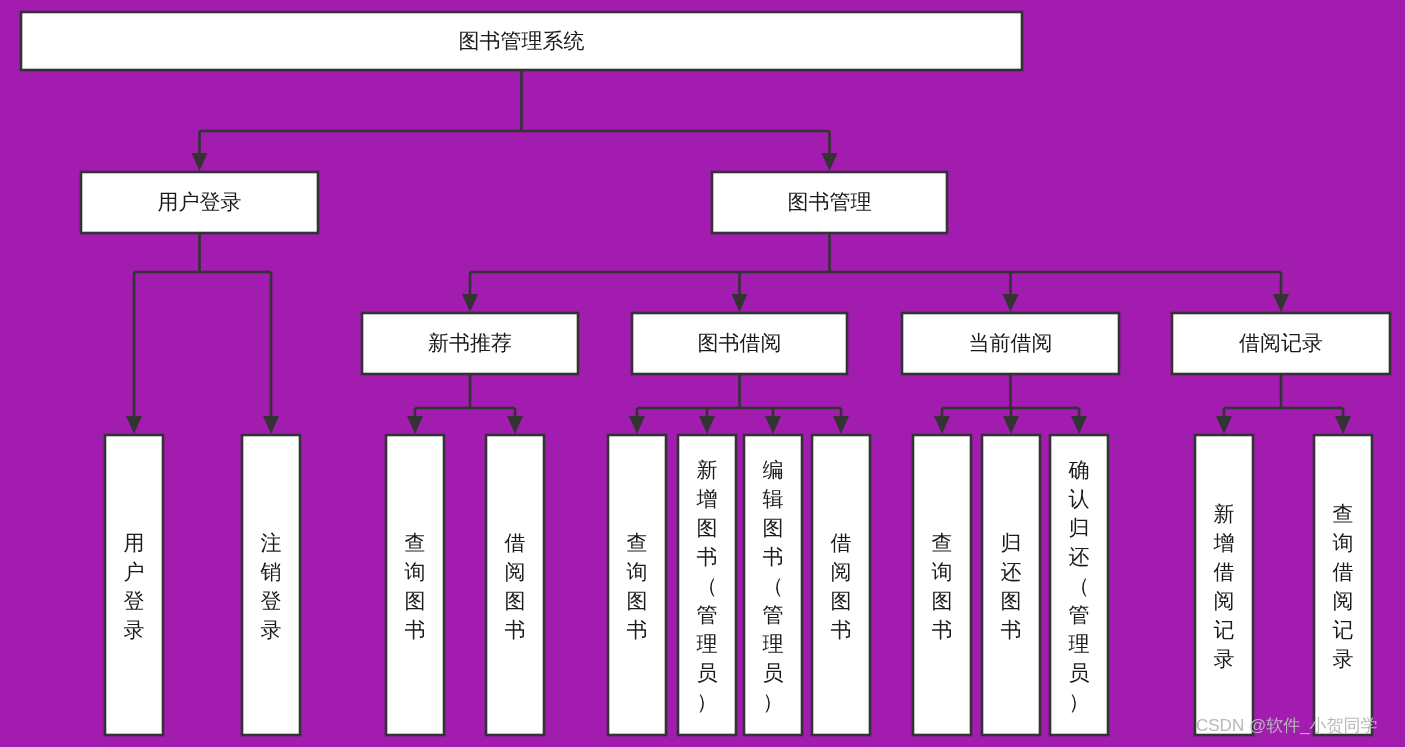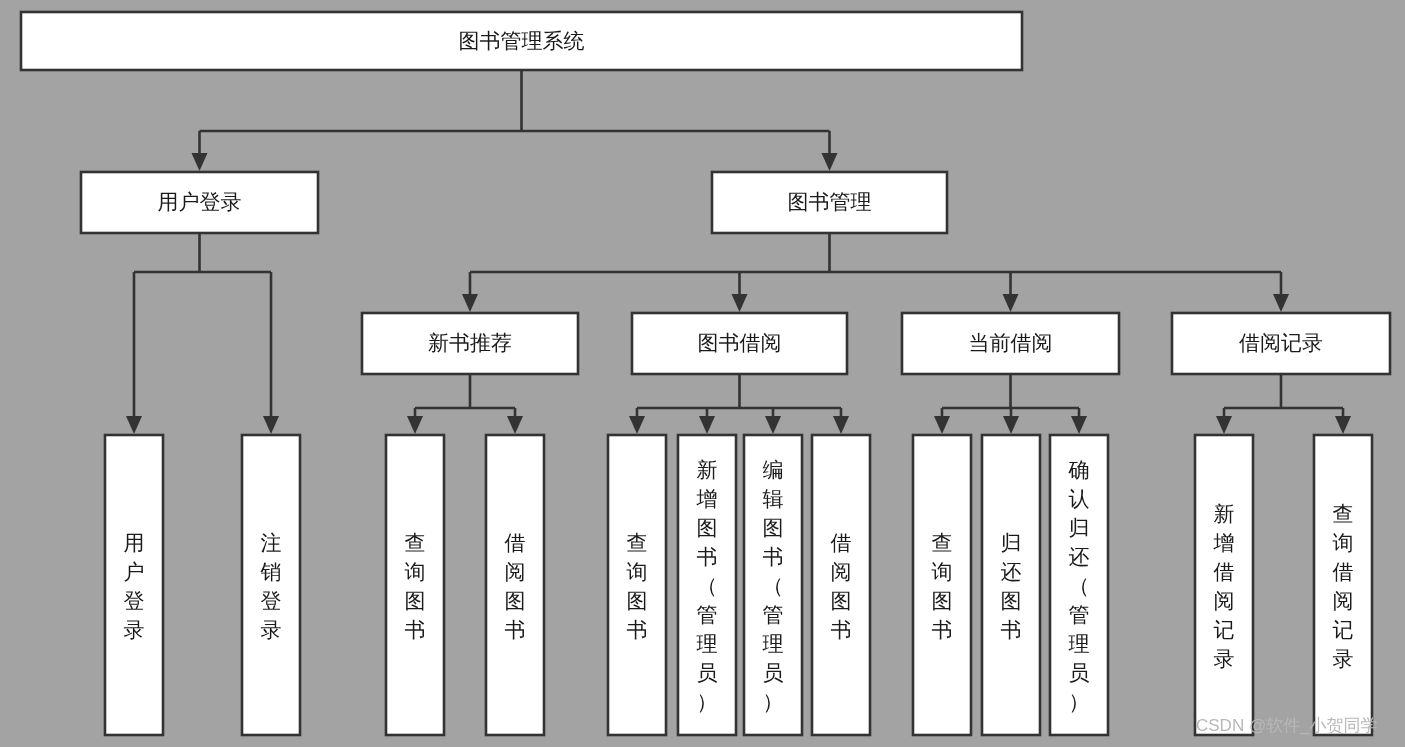--- a/index.html
+++ b/index.html
@@ -8,21 +8,21 @@
     padding: 0;
     background: #ffffff;
   }
   body {
     font-family: "Liberation Sans", "DejaVu Sans", sans-serif;
   }
   #diagram-root {
     position: relative;
     width: 1405px;
     height: 747px;
-    background: #a3a3a3;
+    background: #a21caf;
     overflow: hidden;
   }
   svg.diagram-canvas {
     position: absolute;
     left: 0;
     top: 0;
     width: 1405px;
     height: 747px;
     display: block;
   }

